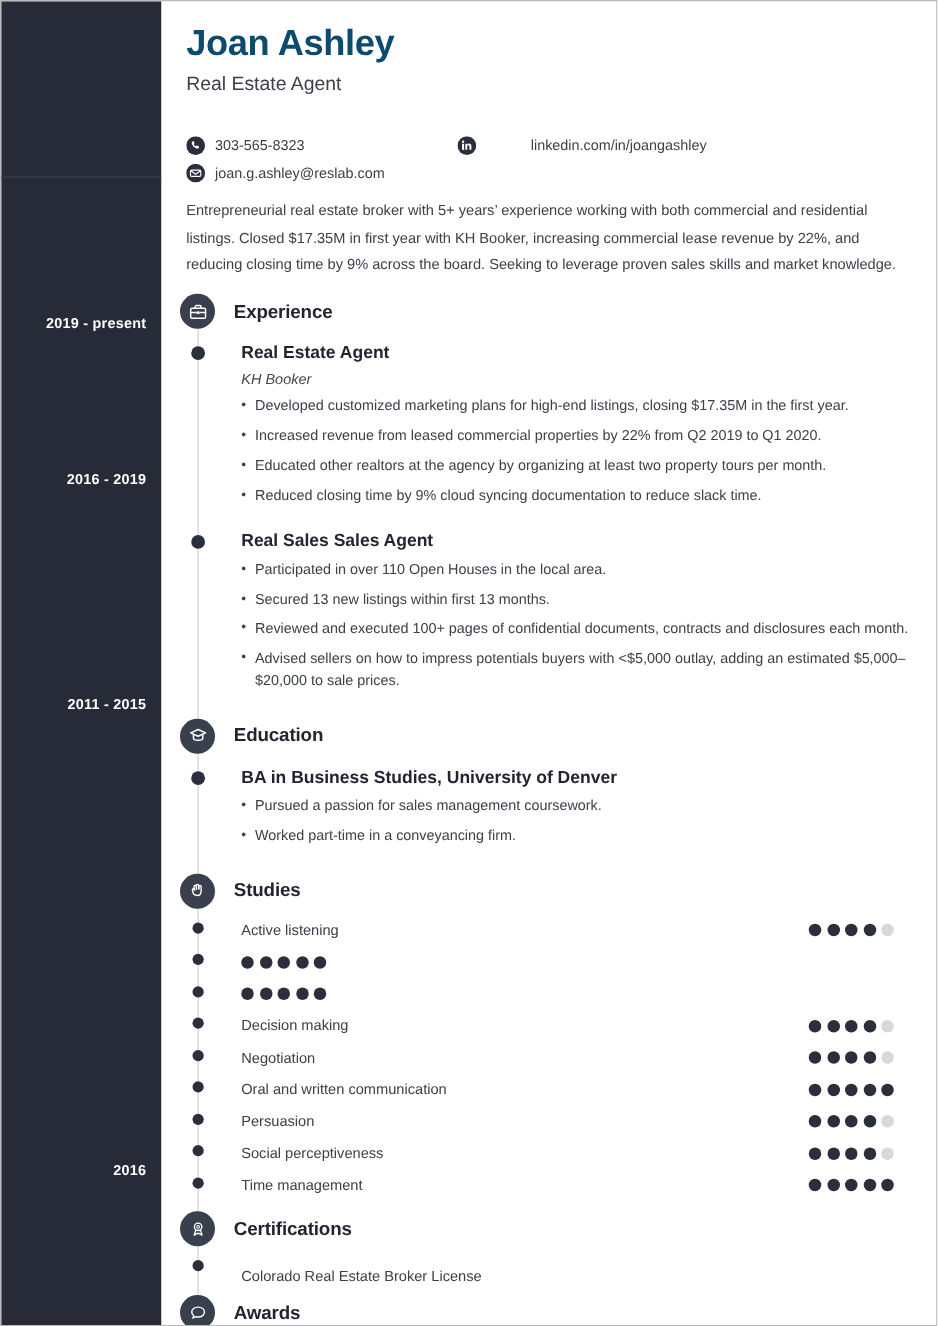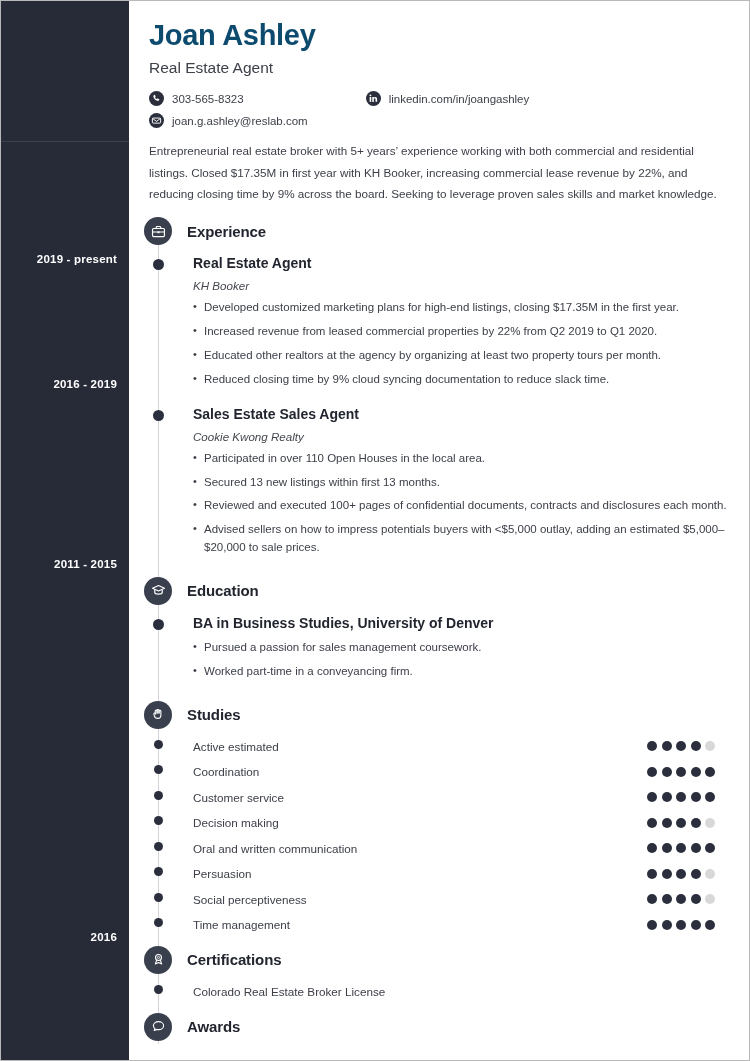--- a/index.html
+++ b/index.html
@@ -55,35 +55,35 @@
     padding-left: 8px;
   }
   .job-title {
     font-size: 15.5px;
     color: #3d4049;
     padding-left: 8px;
     margin-top: 7px;
   }
   .contacts {
     position: relative;
-    margin-top: 14px;
+    margin-top: 32px;
     padding-left: 8px;
   }
   .contact-row { display: flex; align-items: center; margin-bottom: 7px; }
   .contact {
     display: flex; align-items: center;
     font-size: 11.5px; color: #3d4049;
   }
   .contact .ic {
     width: 15px; height: 15px;
     margin-right: 8px;
     flex: 0 0 15px;
     display: block;
   }
-  .contact-col2 { margin-left: 122px; }
+  .contact-col2 { margin-left: 122px; gap: 36px; }
   .summary {
     margin-top: 12px;
     padding-left: 8px;
     font-size: 11.7px;
     line-height: 1.82;
     color: #3d4049;
     text-align: left;
     max-width: 580px;
   }
   
@@ -187,21 +187,21 @@
   }
   .dots { display: flex; gap: 4.5px; margin-right: 16px; }
   .dot { width: 10px; height: 10px; border-radius: 50%; background: #2b2f3d; }
   .dot.off { background: #d8d8d8; }
   
   .plain-row {
     position: relative;
     padding-left: 52px;
     height: 26px;
     display: flex;
-    align-items: center;
+    align-items: flex-end;
   }
   .plain-text { font-size: 11.7px; color: #3d4049; }
 </style>
 </head>
 <body>
 
 <div class="page">
 
   <aside class="sidebar">
     <div class="sidebar-divider"></div>
@@ -277,22 +277,21 @@
         <ul class="bullets">
           <li>Developed customized marketing plans for high-end listings, closing $17.35M in the first year.</li>
           <li>Increased revenue from leased commercial properties by 22% from Q2 2019 to Q1 2020.</li>
           <li>Educated other realtors at the agency by organizing at least two property tours per month.</li>
           <li>Reduced closing time by 9% cloud syncing documentation to reduce slack time.</li>
         </ul>
       </div>
 
       <div class="entry">
         <span class="node"></span>
-        <div class="entry-title">Sales Estate Sales Agent</div>
-        <div class="entry-sub">Cookie Kwong Realty</div>
+        <div class="entry-title">Real Sales Sales Agent</div>
         <ul class="bullets">
           <li>Participated in over 110 Open Houses in the local area.</li>
           <li>Secured 13 new listings within first 13 months.</li>
           <li>Reviewed and executed 100+ pages of confidential documents, contracts and disclosures each month.</li>
           <li>Advised sellers on how to impress potentials buyers with &lt;$5,000 outlay, adding an estimated $5,000–$20,000 to sale prices.</li>
         </ul>
       </div>
 
       <div class="sec-head">
         <span class="sec-icon">
@@ -320,54 +319,63 @@
             <path d="M8.4 8.9V5.2a1.1 1.1 0 0 1 2.2 0v3.6" fill="none" stroke="#fff" stroke-width="1.3"></path>
             <path d="M10.6 8.9V6.2a1.1 1.1 0 0 1 2.2 0v4.4c0 2.4-1.5 4-3.7 4s-3.6-1.3-4-3.1l-.5-2a1 1 0 0 1 1.8-.8l.7 1.3" fill="none" stroke="#fff" stroke-width="1.3" stroke-linejoin="round"></path>
           </svg>
         </span>
         <span class="sec-title">Studies</span>
       </div>
 
       <div>
         <div class="skill-row">
           <span class="node sm"></span>
-          <span class="skill-name">Active estimated</span>
+          <span class="skill-name">Active listening</span>
           <span class="dots">
             <i class="dot"></i>
               <i class="dot"></i>
               <i class="dot"></i>
               <i class="dot"></i>
               <i class="dot off"></i>
           </span>
         </div>
         <div class="skill-row">
           <span class="node sm"></span>
-          <span class="skill-name">Coordination</span>
-          <span class="dots">
-            <i class="dot"></i>
-              <i class="dot"></i>
-              <i class="dot"></i>
-              <i class="dot"></i>
-              <i class="dot"></i>
-          </span>
-        </div>
-        <div class="skill-row">
-          <span class="node sm"></span>
-          <span class="skill-name">Customer service</span>
+          <span class="dots">
+            <i class="dot"></i>
+              <i class="dot"></i>
+              <i class="dot"></i>
+              <i class="dot"></i>
+              <i class="dot"></i>
+          </span>
+        </div>
+        <div class="skill-row">
+          <span class="node sm"></span>
           <span class="dots">
             <i class="dot"></i>
               <i class="dot"></i>
               <i class="dot"></i>
               <i class="dot"></i>
               <i class="dot"></i>
           </span>
         </div>
         <div class="skill-row">
           <span class="node sm"></span>
           <span class="skill-name">Decision making</span>
+          <span class="dots">
+            <i class="dot"></i>
+              <i class="dot"></i>
+              <i class="dot"></i>
+              <i class="dot"></i>
+              <i class="dot off"></i>
+          </span>
+        </div>
+        <div class="skill-row">
+          <span class="node sm"></span>
+          <span class="skill-name">Negotiation</span>
           <span class="dots">
             <i class="dot"></i>
               <i class="dot"></i>
               <i class="dot"></i>
               <i class="dot"></i>
               <i class="dot off"></i>
           </span>
         </div>
         <div class="skill-row">
           <span class="node sm"></span>

